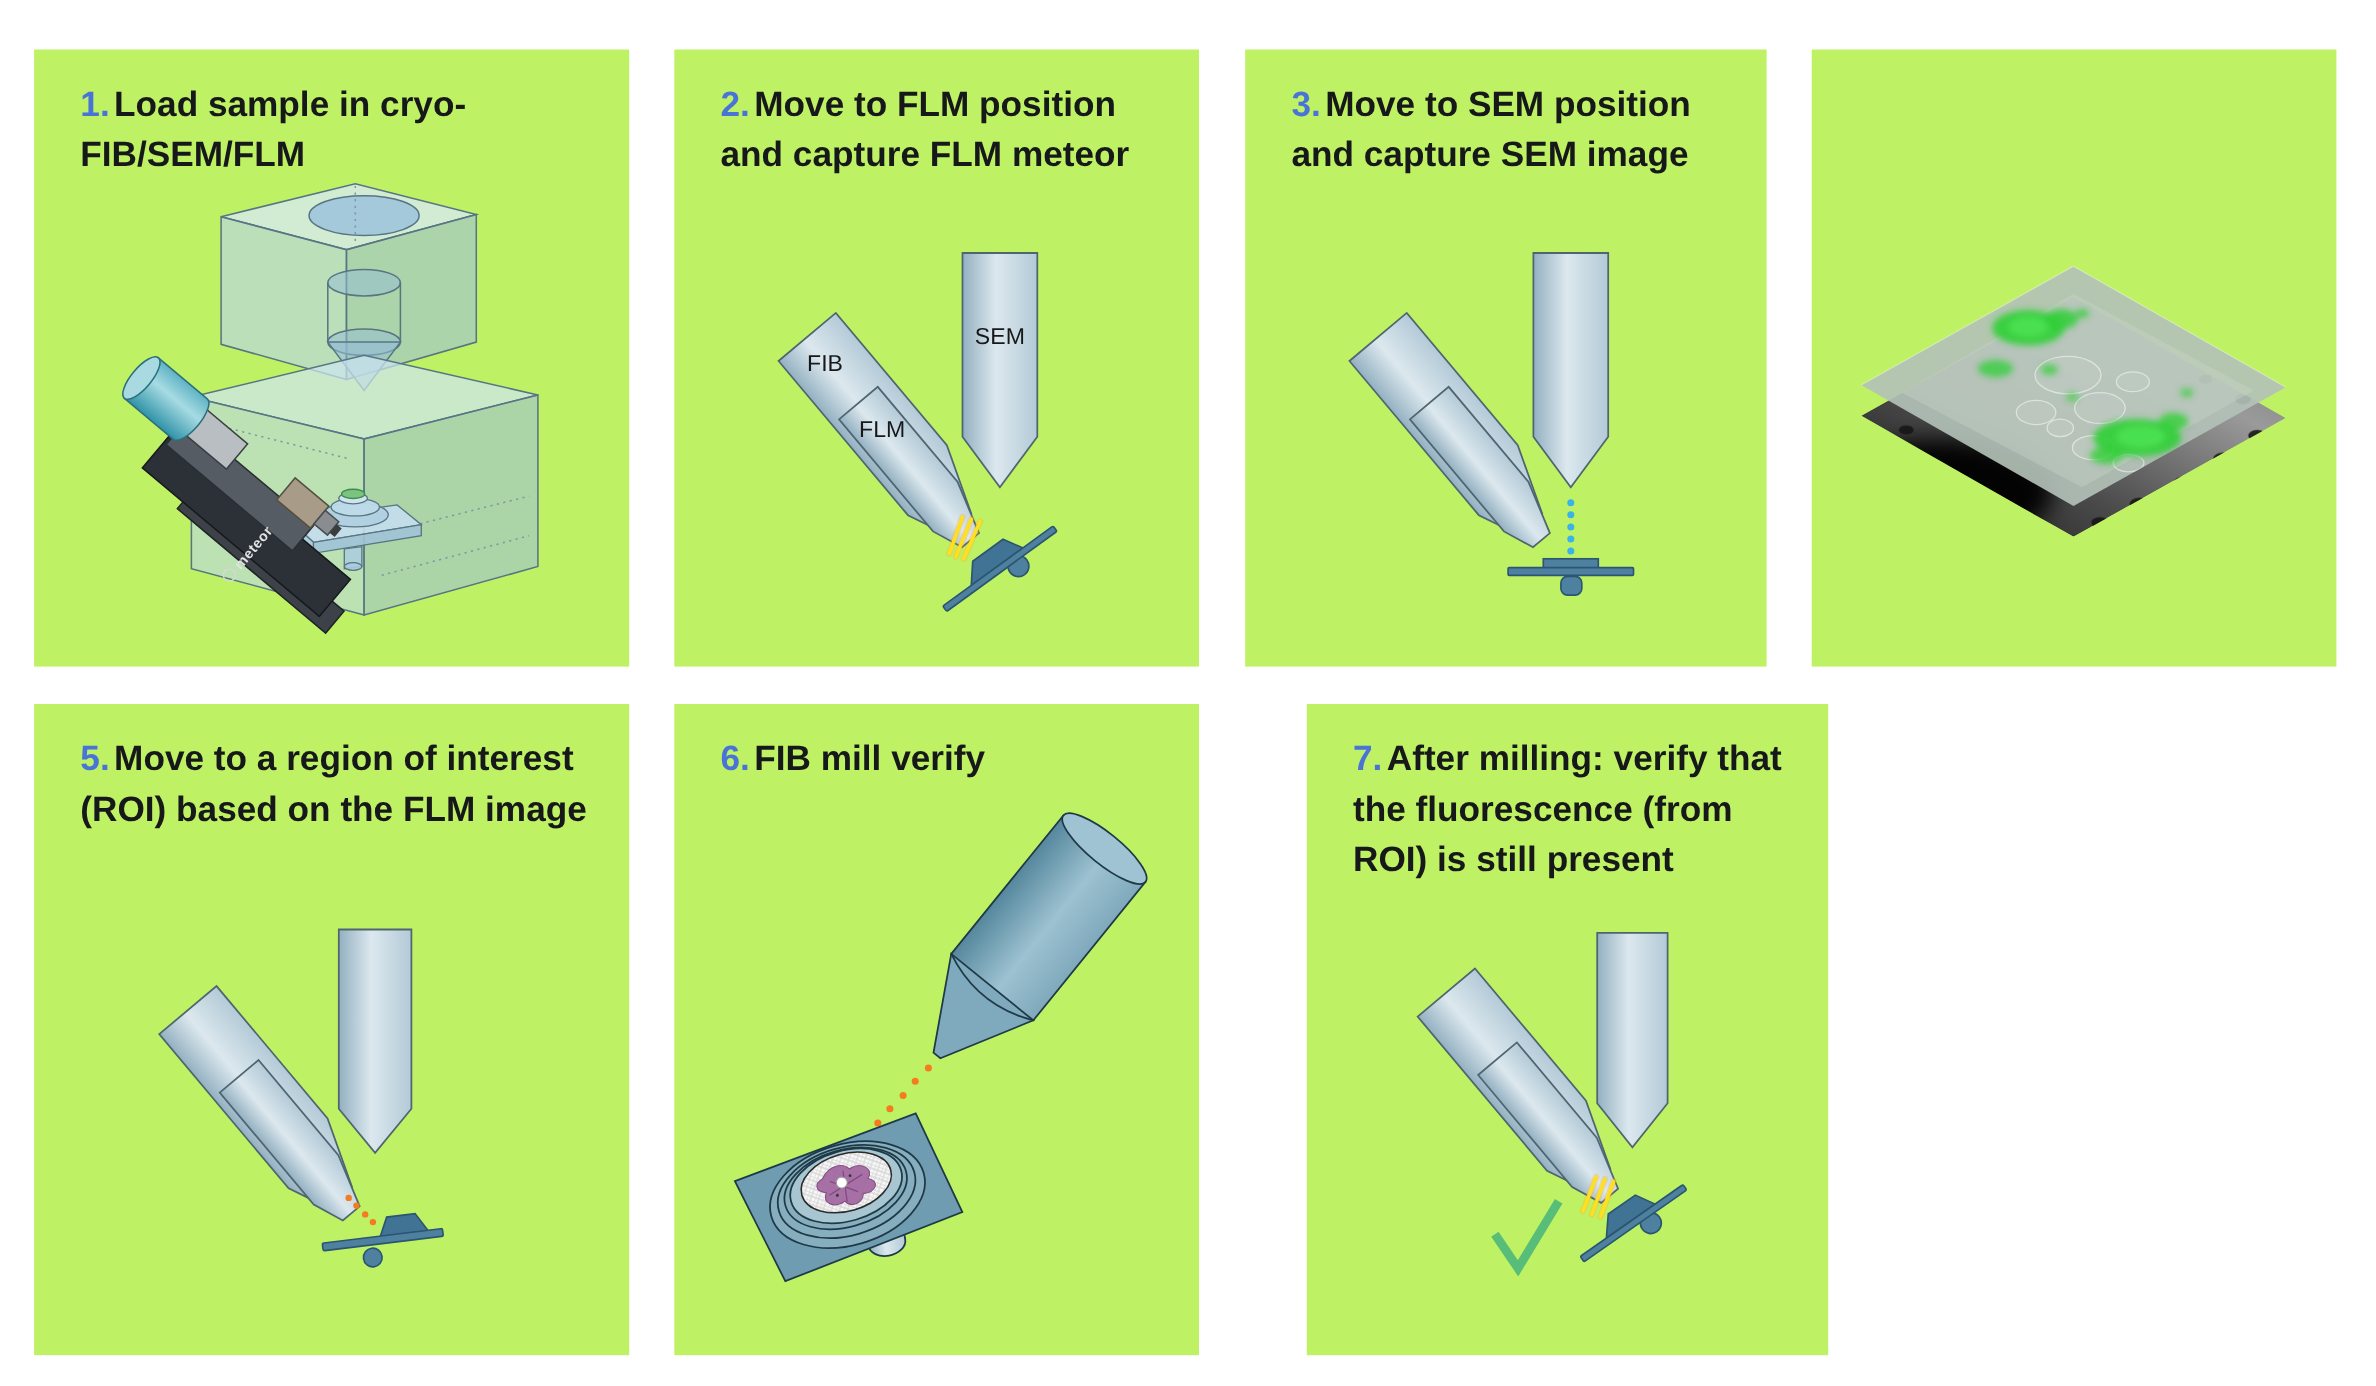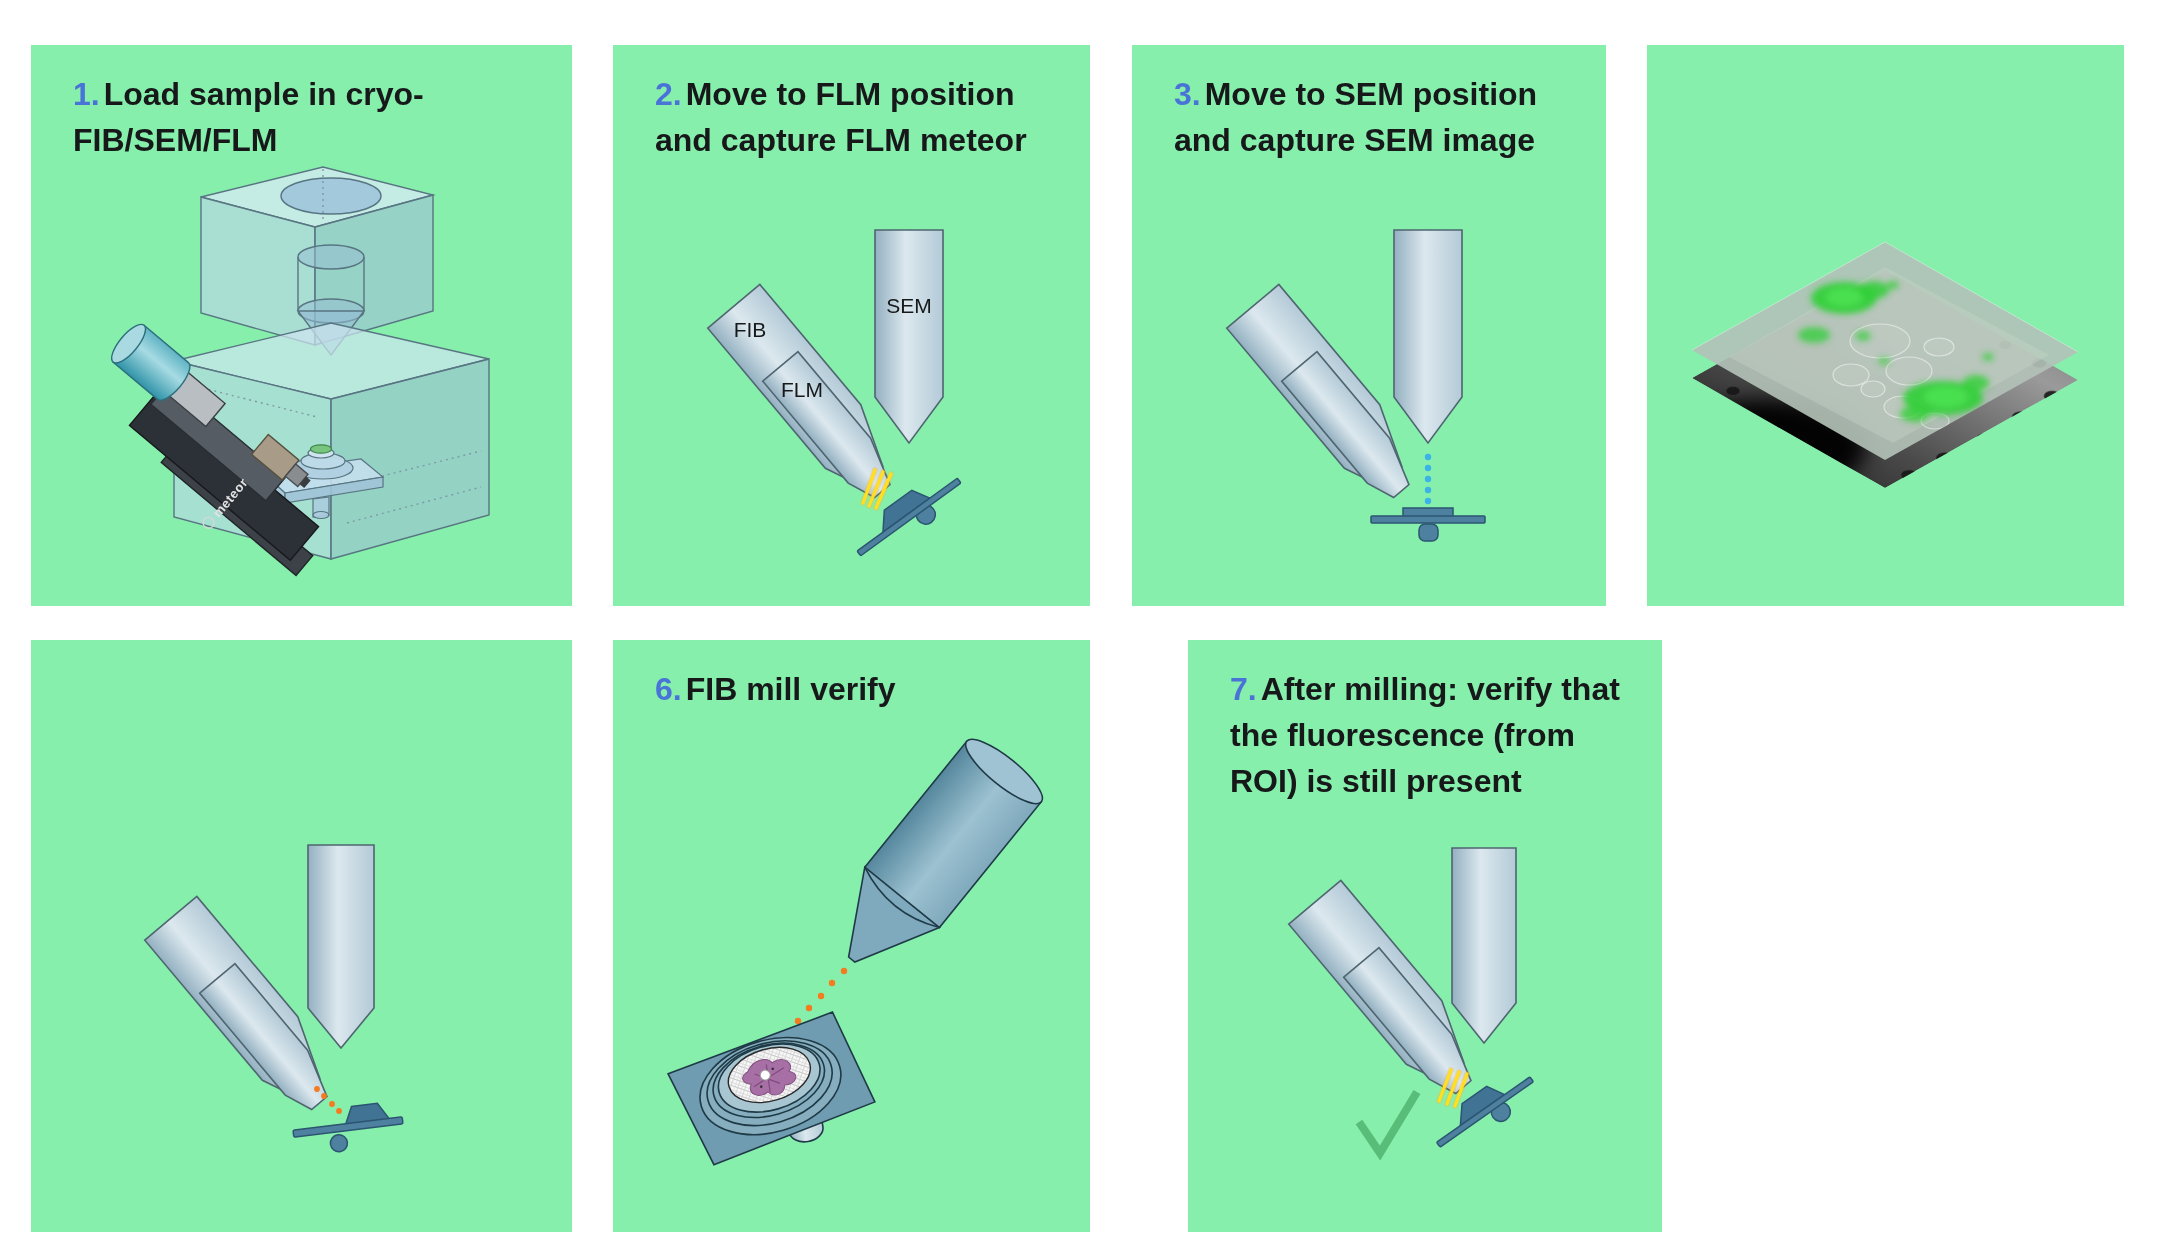--- a/index.html
+++ b/index.html
@@ -1,18 +1,18 @@
 <!DOCTYPE html>
 <html><head>
 <meta charset="utf-8">
 <style>
   html,body{margin:0;padding:0;background:#ffffff;}
   #stage{position:relative;width:2160px;height:1260px;background:#ffffff;
          font-family:"Liberation Sans",sans-serif;overflow:hidden;}
-  .card{position:absolute;background:#86efac;}
+  .card{position:absolute;background:#bef264;}
   #c1{left:31px;top:45px;width:541px;height:561px;}
   #c2{left:613px;top:45px;width:477px;height:561px;}
   #c3{left:1132px;top:45px;width:474px;height:561px;}
   #c4{left:1647px;top:45px;width:477px;height:561px;}
   #c5{left:31px;top:640px;width:541px;height:592px;}
   #c6{left:613px;top:640px;width:477px;height:592px;}
   #c7{left:1188px;top:640px;width:474px;height:592px;}
   .title{position:relative;z-index:2;margin:0;padding:26px 16px 0 42px;
          font-size:32px;line-height:46px;font-weight:600;color:#17181a;letter-spacing:0;}
   .num{color:#4a73d8;font-weight:700;margin-right:4px;}
@@ -235,20 +235,21 @@
           <ellipse cx="197" cy="252" rx="18" ry="9" fill="#49e04f"></ellipse>
           <ellipse cx="299" cy="352" rx="22" ry="10" fill="#49e04f"></ellipse>
         </g>
       </g>
       <path d="M45,305 L238,197 L431,307" fill="none" stroke="rgba(255,255,255,0.35)" stroke-width="1"></path>
     </g>
   </svg>
 </section>
 
 <section class="card" id="c5">
+  <h2 class="title"><span class="num">5.</span><span>Move to a region of interest (ROI) based on the FLM image</span></h2>
   <svg class="art" viewBox="0 0 541 592">
     <polygon points="277,205 343,205 343,368 310,408 277,368" fill="url(#colGrad)" stroke="#4f6570" stroke-width="1.6"></polygon>
     <g transform="translate(278,443) rotate(-40)" fill="url(#colGrad)" stroke="#4f6570" stroke-width="1.6">
       <polygon points="-34,-215 34,-215 34,-58 11,4 -18,4 -34,-32"></polygon>
       <polygon transform="translate(-3,16)" points="-23,-155 23,-155 23,-42 8,6 -12,6 -23,-22"></polygon>
     </g>
     <g fill="#f47b20">
       <circle cx="286" cy="449" r="2.9"></circle>
           <circle cx="293" cy="456" r="2.9"></circle>
       <circle cx="301" cy="464" r="2.9"></circle>

